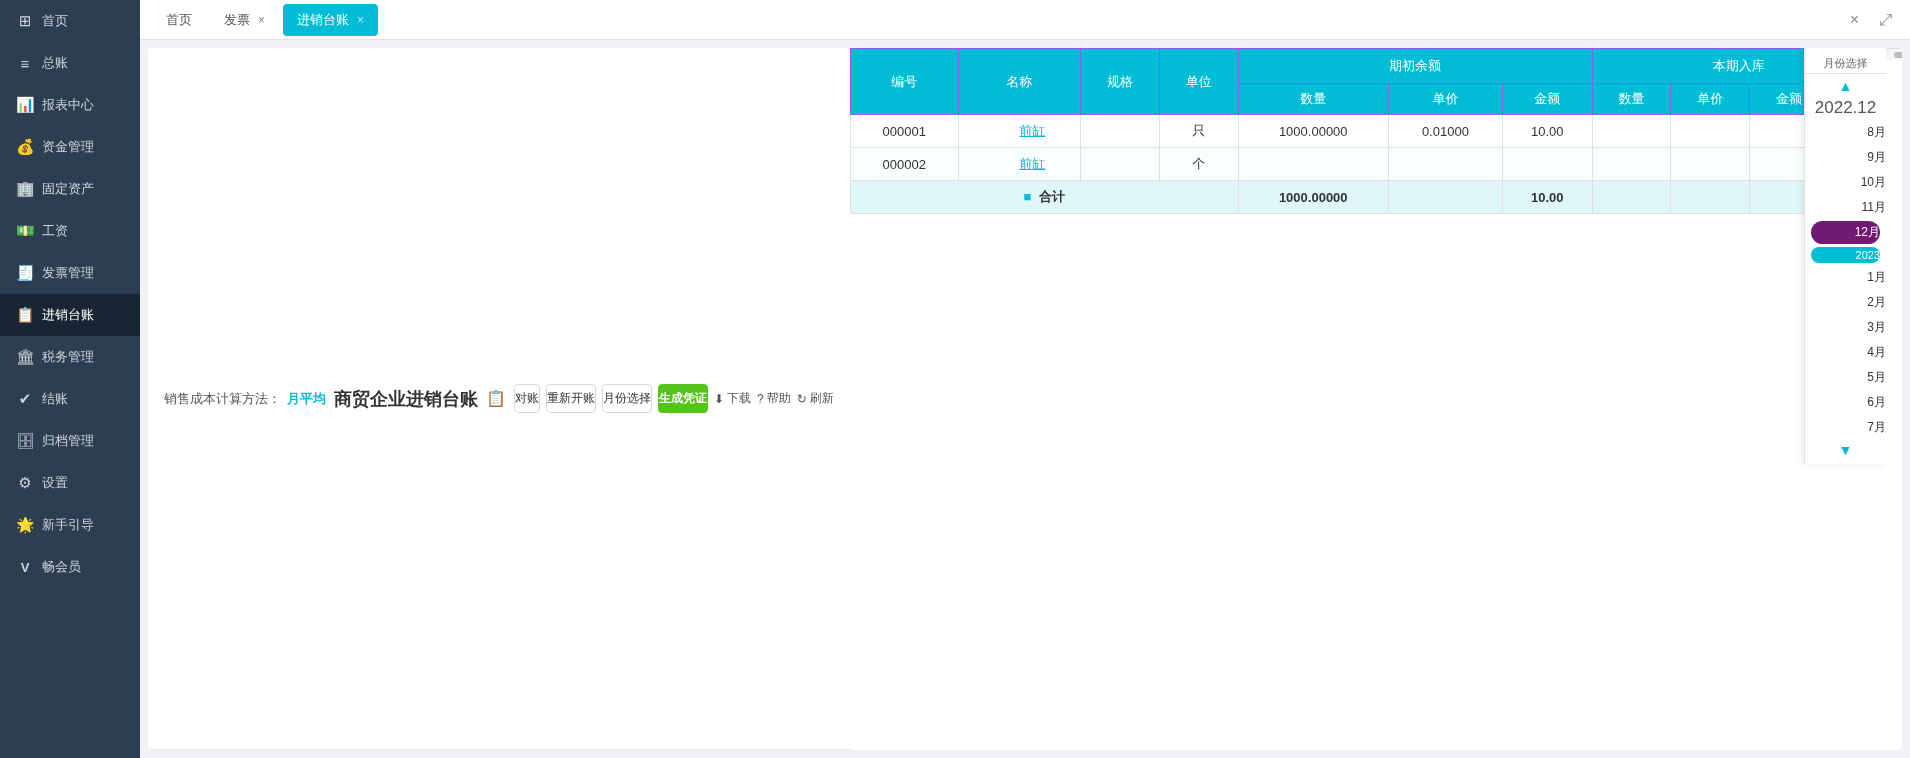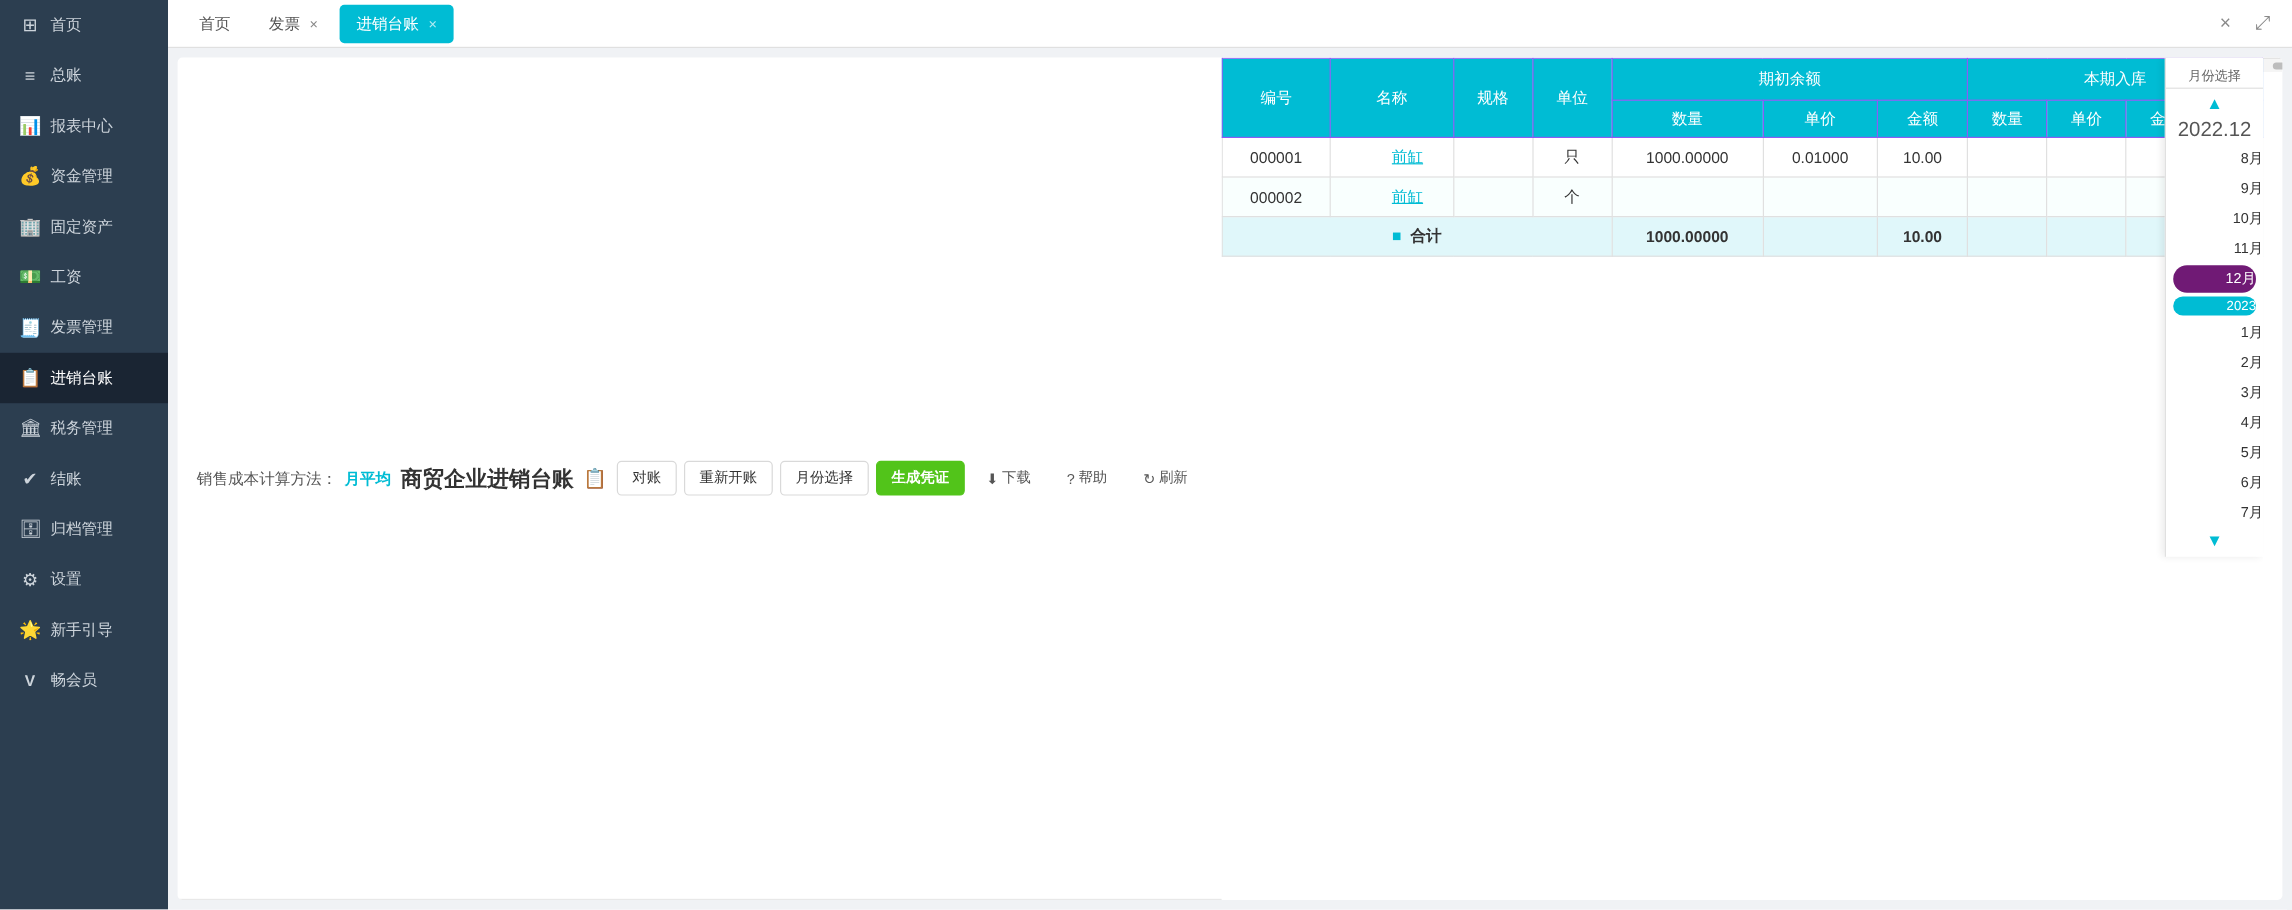--- a/index.html
+++ b/index.html
@@ -132,21 +132,21 @@
       color: #00bcd4;
       font-size: 16px;
       cursor: pointer;
     }
     .toolbar-right {
       display: flex;
       align-items: center;
       gap: 6px;
     }
     .btn {
-      padding: 5px 12px;
+      padding: 5px 0;
       border-radius: 4px;
       border: 1px solid #ddd;
       cursor: pointer;
       font-size: 12px;
       display: flex;
       align-items: center;
       gap: 4px;
     }
     .btn-default { background: #fff; color: #333; border-color: #d9d9d9; }
     .btn-primary { background: #52c41a; color: #fff; border-color: #52c41a; font-weight: bold; }

